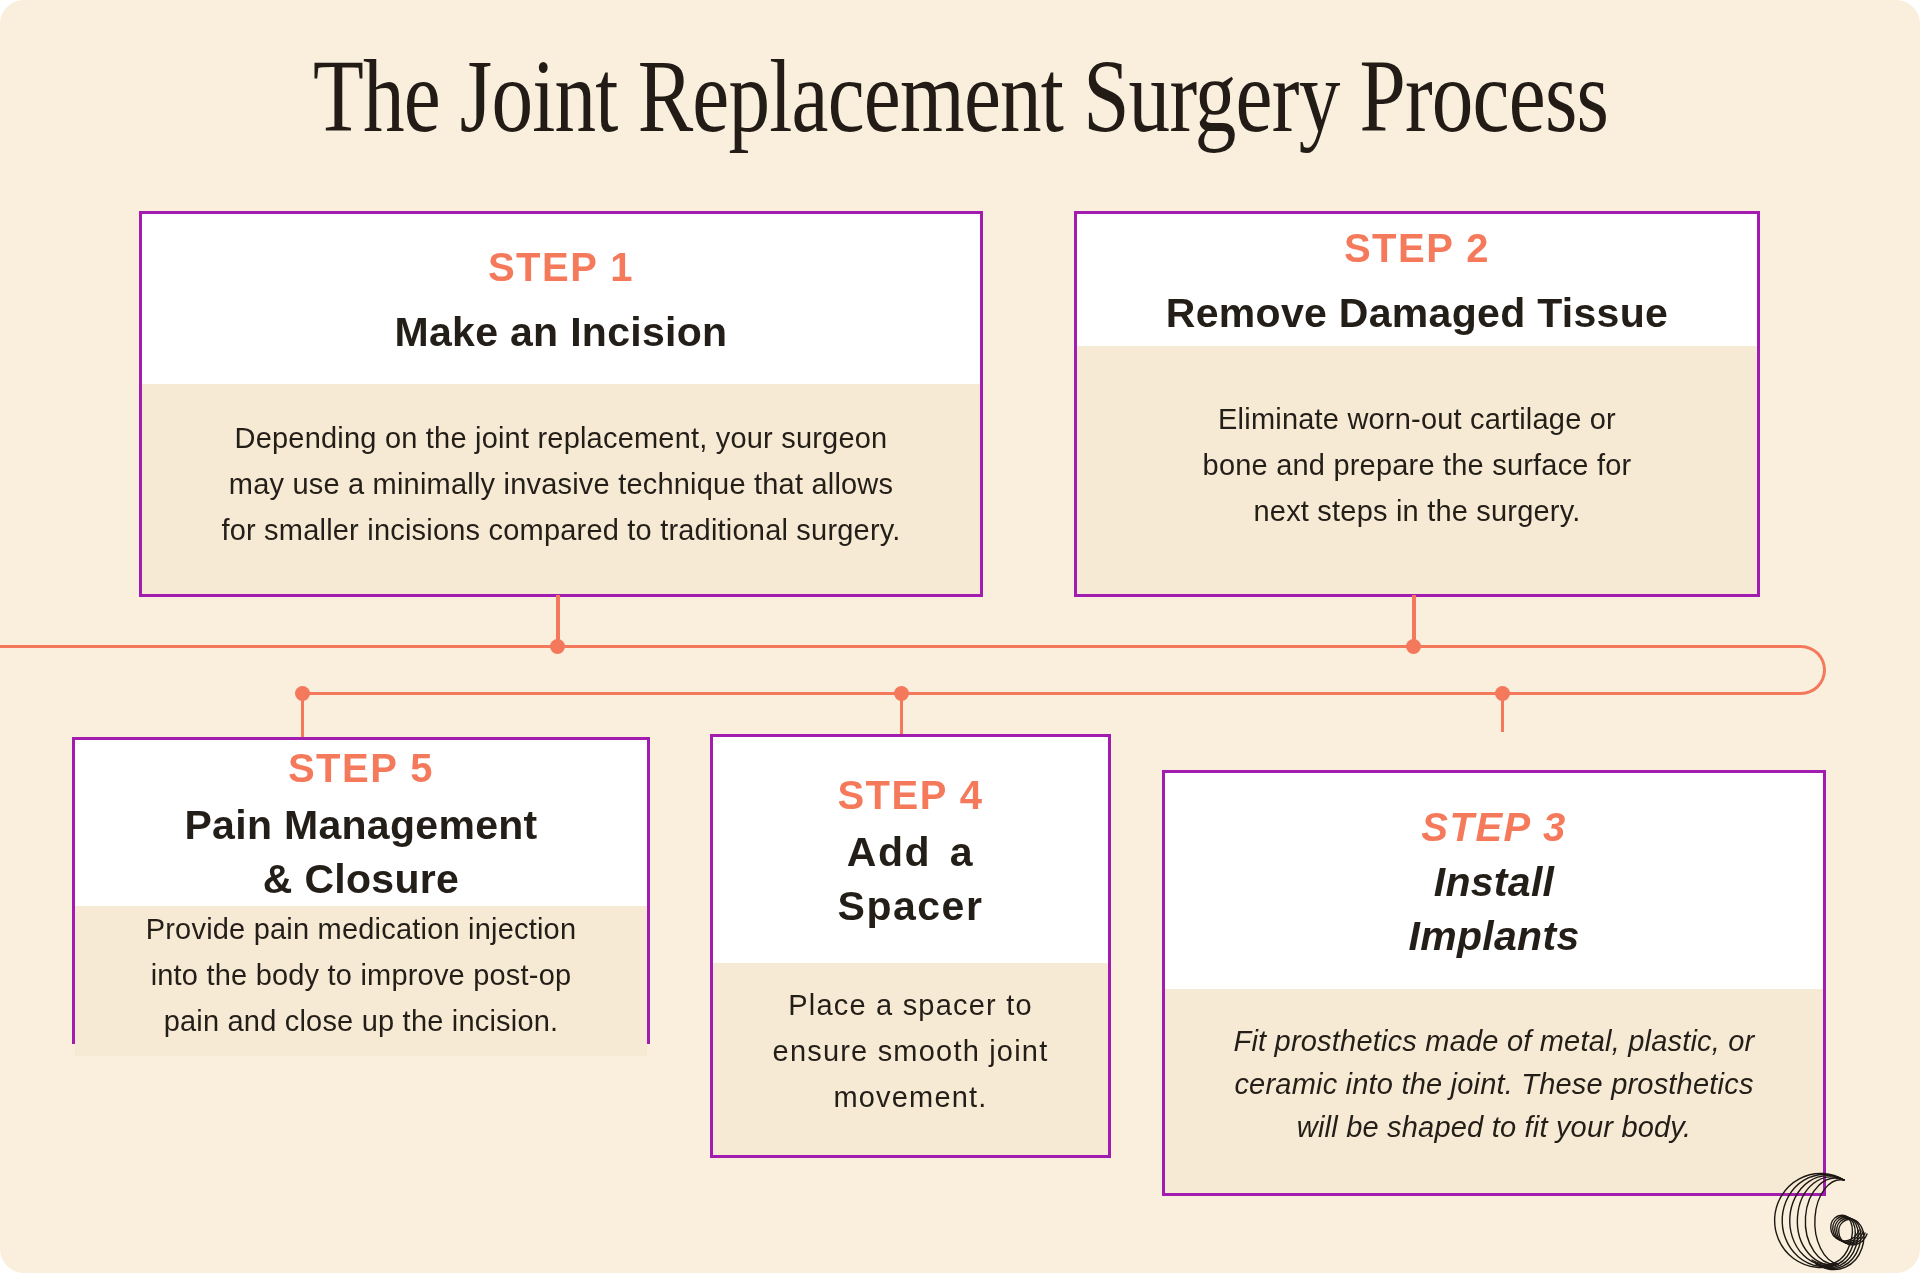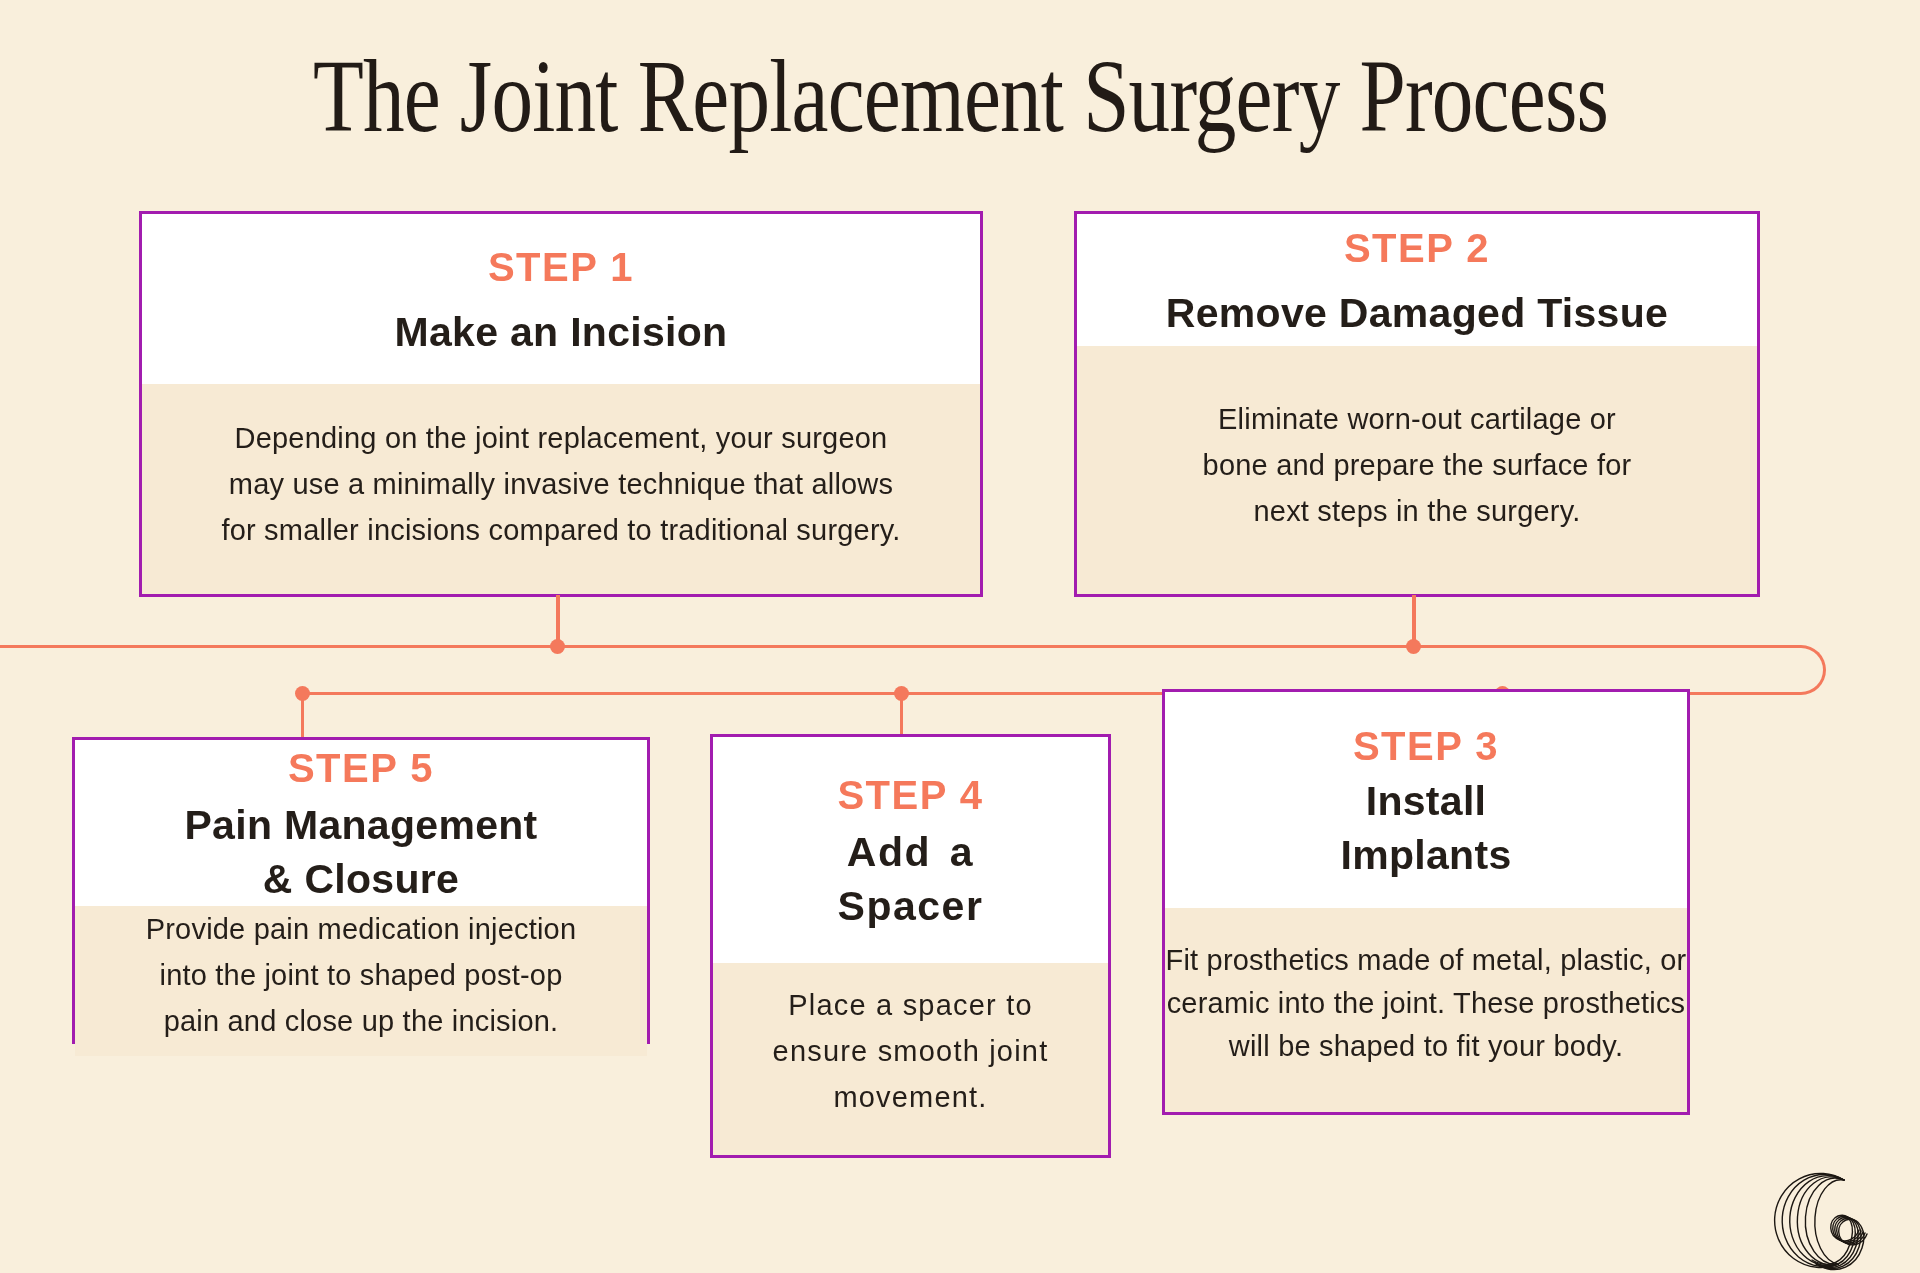--- a/index.html
+++ b/index.html
@@ -1,19 +1,20 @@
 <!DOCTYPE html>
 <html><head>
 <meta charset="utf-8">
 <style>
   html,body{margin:0;padding:0;}
   body{font-family:"Liberation Sans",sans-serif;}
   #stage{
     position:relative;width:1920px;height:1273px;overflow:hidden;
     background:#f9efdc;
+    border-radius:24px;
   }
   .main-title{
     position:absolute;top:30px;left:0;width:1920px;height:130px;
     display:flex;align-items:center;justify-content:center;
   }
   .main-title span{
     display:inline-block;
     font-family:"Liberation Serif",serif;
     font-size:104px;font-weight:500;color:#221b16;
     transform:scaleX(0.80);transform-origin:center;
@@ -114,41 +115,41 @@
   <div class="step-box" style="left:72px;top:737px;width:578px;height:307px;">
     <div class="box-header" style="height:217px;gap:8px;">
       <div class="step-label">STEP 5</div>
       <div class="step-title">
         <div>Pain Management</div>
         <div>&amp; Closure</div>
       </div>
     </div>
     <div class="box-body" style="padding-bottom:12px;">
       <div class="body-line">Provide pain medication injection</div>
-      <div class="body-line">into the joint to shaped post-op</div>
+      <div class="body-line">into the body to improve post-op</div>
       <div class="body-line">pain and close up the incision.</div>
     </div>
   </div>
 
   <div class="step-box tracked" style="left:710px;top:734px;width:401px;height:424px;">
     <div class="box-header" style="height:226px;gap:8px;">
       <div class="step-label">STEP 4</div>
       <div class="step-title">
         <div>Add a</div>
         <div>Spacer</div>
       </div>
     </div>
     <div class="box-body" style="padding-bottom:16px;">
       <div class="body-line">Place a spacer to</div>
       <div class="body-line">ensure smooth joint</div>
       <div class="body-line">movement.</div>
     </div>
   </div>
 
-  <div class="step-box" style="left:1162px;top:689px;width:528px;height:426px;">
+  <div class="step-box" style="left:1162px;top:770px;width:664px;height:426px;font-style:italic;">
     <div class="box-header" style="height:216px;gap:6px;">
       <div class="step-label">STEP 3</div>
       <div class="step-title">
         <div>Install</div>
         <div>Implants</div>
       </div>
     </div>
     <div class="box-body" style="padding-bottom:14px;">
       <div class="body-line" style="line-height:43px;">Fit prosthetics made of metal, plastic, or</div>
       <div class="body-line" style="line-height:43px;">ceramic into the joint. These prosthetics</div>

